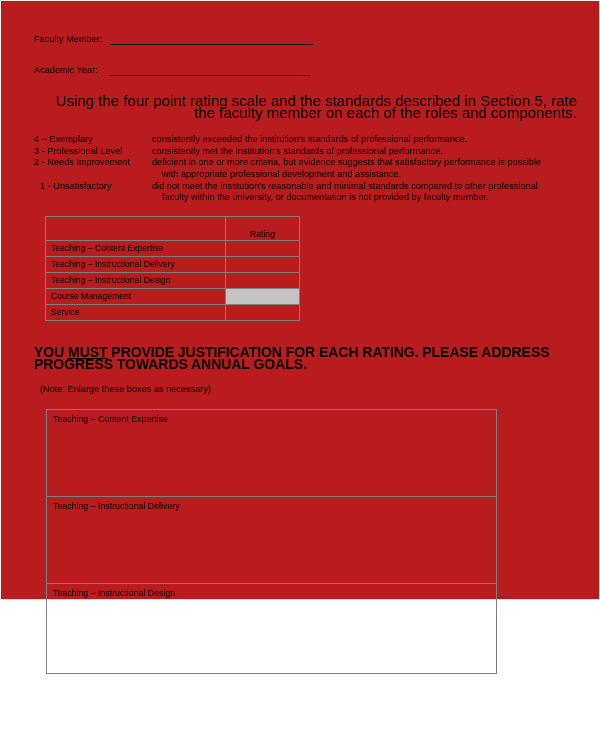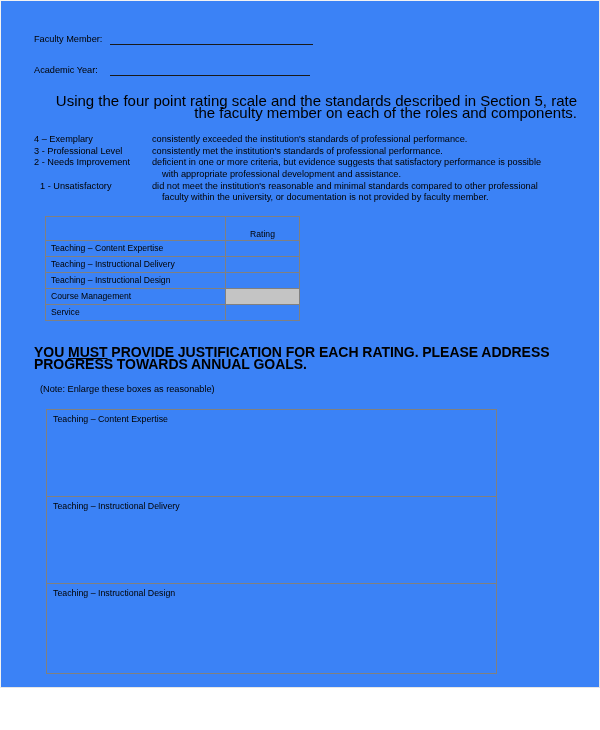--- a/index.html
+++ b/index.html
@@ -12,27 +12,27 @@
     width: 600px;
     height: 730px;
     font-family: "Liberation Sans", sans-serif;
     color: #000000;
     overflow: hidden;
   }
 
   .page {
     position: relative;
     width: 600px;
-    height: 688px;
+    height: 600px;
     box-sizing: border-box;
     border-right: 1px solid #e6e6e6;
     border-bottom: 1px solid #e6e6e6;
     border-top: 1px solid #f2f2f2;
     border-left: 1px solid #f2f2f2;
-    background: #3b82f6;
+    background: #b91c1c;
   }
 
   .content {
     position: absolute;
     left: 33px;
     top: 32px;
     width: 548px;
   }
 
   
@@ -243,21 +243,21 @@
             <td class="col-rating"></td>
           </tr>
         </tbody>
       </table>
     </div>
 
     <div class="notice">
       <span>YOU </span><u>MUST</u><span> PROVIDE JUSTIFICATION FOR EACH RATING. PLEASE ADDRESS PROGRESS TOWARDS ANNUAL GOALS.</span>
     </div>
 
-    <div class="note-line">(Note:  Enlarge these boxes as reasonable)</div>
+    <div class="note-line">(Note:  Enlarge these boxes as necessary)</div>
 
     <div class="just-boxes">
       <div class="just-box b1">
         <span>Teaching – Content Expertise</span>
       </div>
       <div class="just-box b2">
         <span>Teaching – Instructional Delivery</span>
       </div>
       <div class="just-box b3">
         <span>Teaching – Instructional Design</span>

